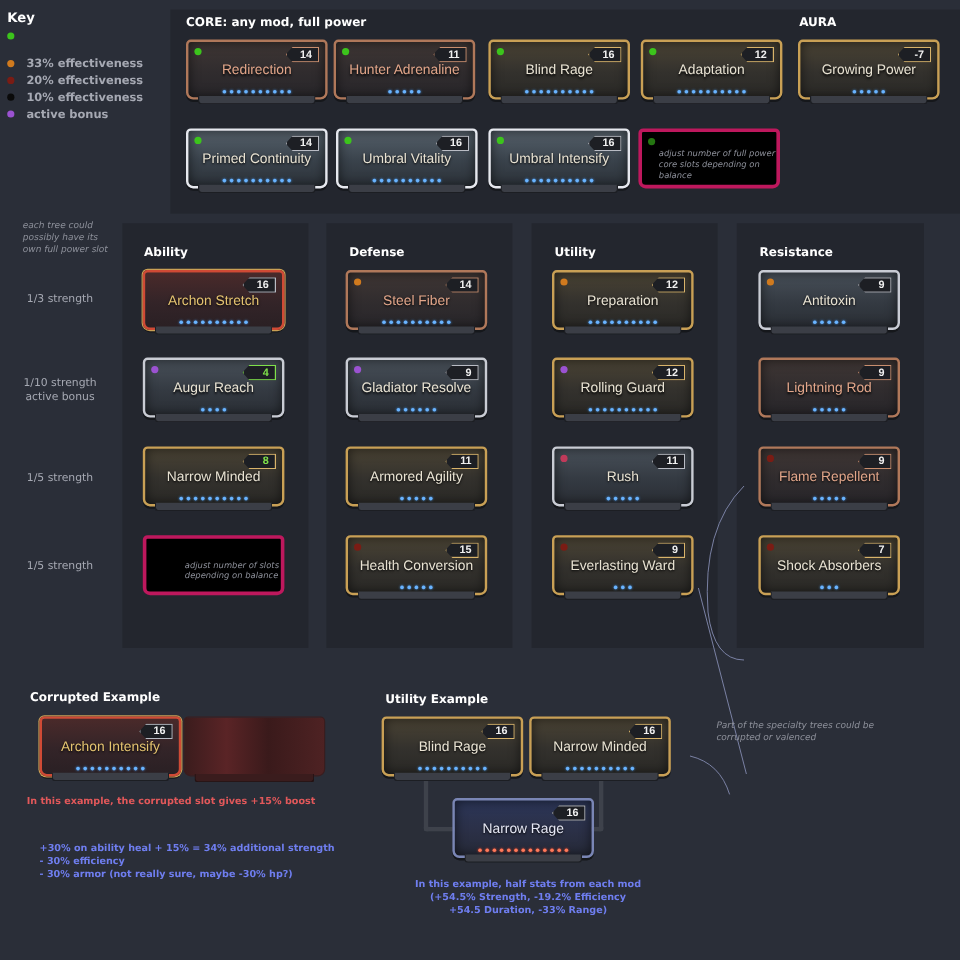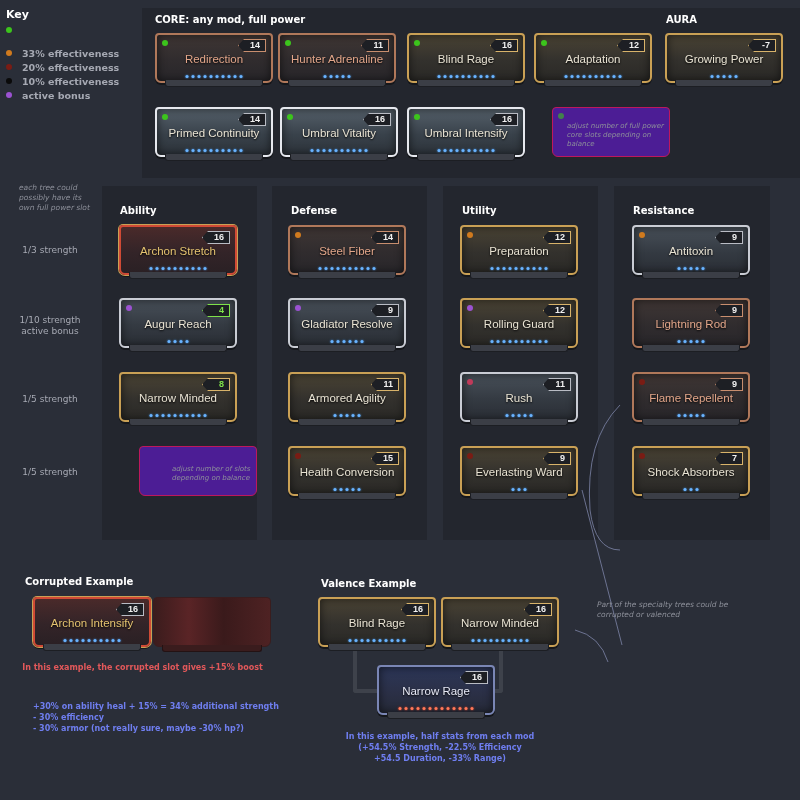--- a/index.html
+++ b/index.html
@@ -35,21 +35,21 @@
   .mod::after {
     content: ""; position: absolute; left: 8px; right: 8px; bottom: -6px; height: 6px;
     background: #3b3e46; border-radius: 0 0 3px 3px; border: 1px solid #1c1e23; border-top: none;
   }
   .mod.gold   { border-color: #c9a055; background: linear-gradient(180deg, #4a4334 0%, #33312d 55%, #2a2926 100%); }
   .mod.bronze { border-color: #b0785a; background: linear-gradient(180deg, #3f3634 0%, #302c2e 55%, #28262a 100%); }
   .mod.silver { border-color: #c9ccd4; background: linear-gradient(180deg, #485059 0%, #343a42 55%, #2a2e35 100%); }
   .mod.primed { border-color: #e6e8ee; background: linear-gradient(180deg, #55606a 0%, #39424b 55%, #2c3239 100%); }
   .mod.archon { border-color: #d04a35; background: linear-gradient(180deg, #4a2a2a 0%, #332428 55%, #2a2024 100%); box-shadow: 0 0 0 1px #c9a055, 0 2px 0 #15171b; }
   .mod.valence { border-color: #7a86b5; background: linear-gradient(180deg, #2c3658 0%, #2b3047 55%, #262a38 100%); }
-  .mod.placeholder { border: 1px solid #be185d; background: #4c1d95; box-shadow: none; margin-left: 20px; }
+  .mod.placeholder { border: 3px solid #be185d; background: #000000; box-shadow: none; }
   .mod.placeholder::after { display: none; }
   .mod.corrupt-blank { border: 1px solid #3a1d1e; background: linear-gradient(90deg, #3b1c1d 0%, #5a2426 30%, #3a1a1b 60%, #4e2223 100%); box-shadow: none; }
   .mod.corrupt-blank::after { background: #3a1c1d; border-color: #241213; }
 
   .mod-name {
     position: absolute; left: 0; right: 0; top: 18px; text-align: center;
     font-family: "Liberation Sans", sans-serif; font-size: 11.5px; color: #e9e3d3;
     white-space: nowrap; text-shadow: 0 1px 2px #000;
   }
   .mod.bronze .mod-name { color: #e2a68a; }
@@ -161,26 +161,26 @@
 
 <div class="abs red-note" style="left:20px; top:662px; width:245px;">
   <div>In this example, the corrupted slot gives +15% boost</div>
 </div>
 <div class="abs blue-note" style="left:33px; top:701px; width:260px;">
   <div>+30% on ability heal + 15% = 34% additional strength</div>
   <div>- 30% efficiency</div>
   <div>- 30% armor (not really sure, maybe -30% hp?)</div>
 </div>
 
-<div class="abs section-title" style="left:321px; top:578px;">Valence Example</div>
+<div class="abs section-title" style="left:321px; top:578px;">Utility Example</div>
 <div class="connector" style="left:353px; top:645px; width:150px; height:48px; border-top:none; border-radius:0 0 3px 3px;"></div>
 <div id="valence-mods"></div>
 <div class="abs blue-note" style="left:345px; top:731px; width:190px; text-align:center;">
   <div>In this example, half stats from each mod</div>
-  <div>(+54.5% Strength, -22.5% Efficiency</div>
+  <div>(+54.5% Strength, -19.2% Efficiency</div>
   <div>+54.5 Duration, -33% Range)</div>
 </div>
 
 <div class="mod bronze" style="left: 155px; top: 33px;">
     <span class="mod-dot" style="background: rgb(60, 196, 28);"></span>
     <span class="mod-rank">14</span>
     <span class="mod-name">Redirection</span>
     <div class="mod-pips">
       <span class="pip"></span>
       <span class="pip"></span>

